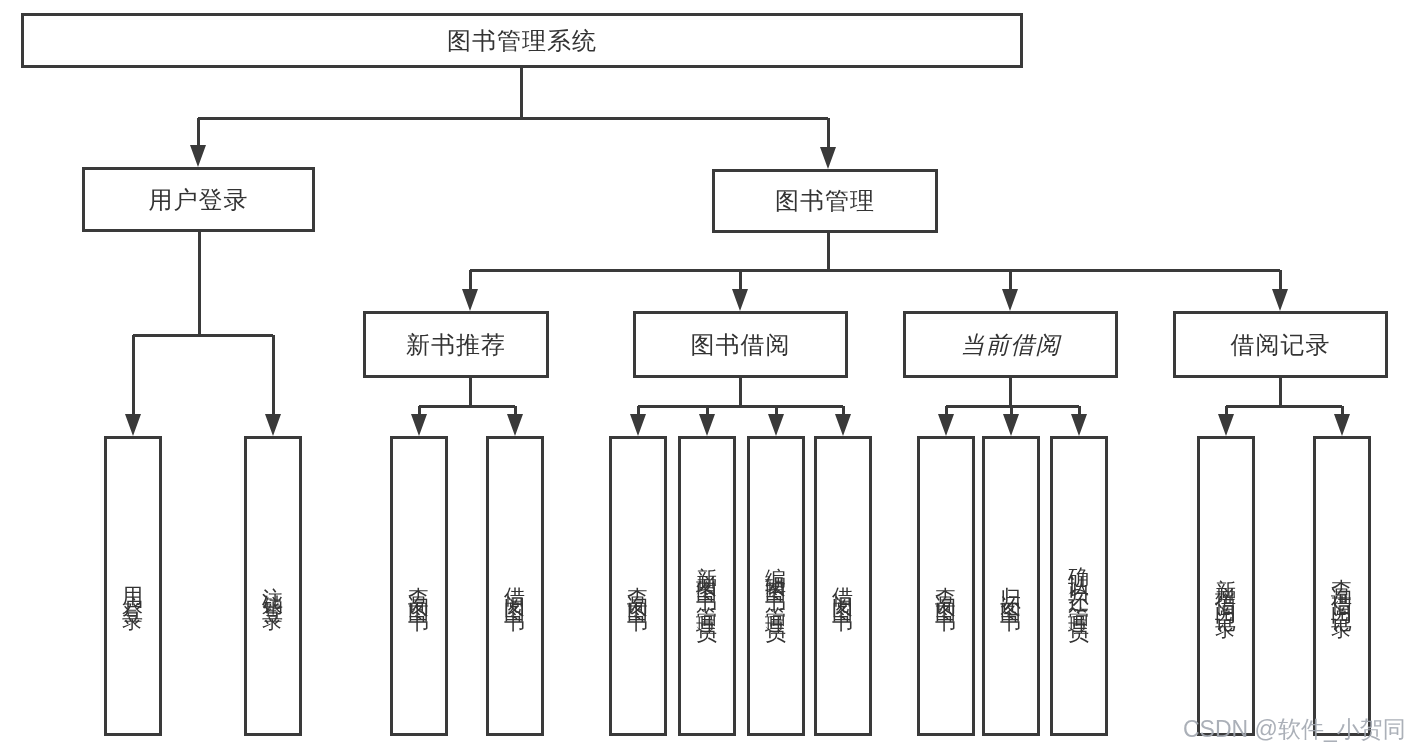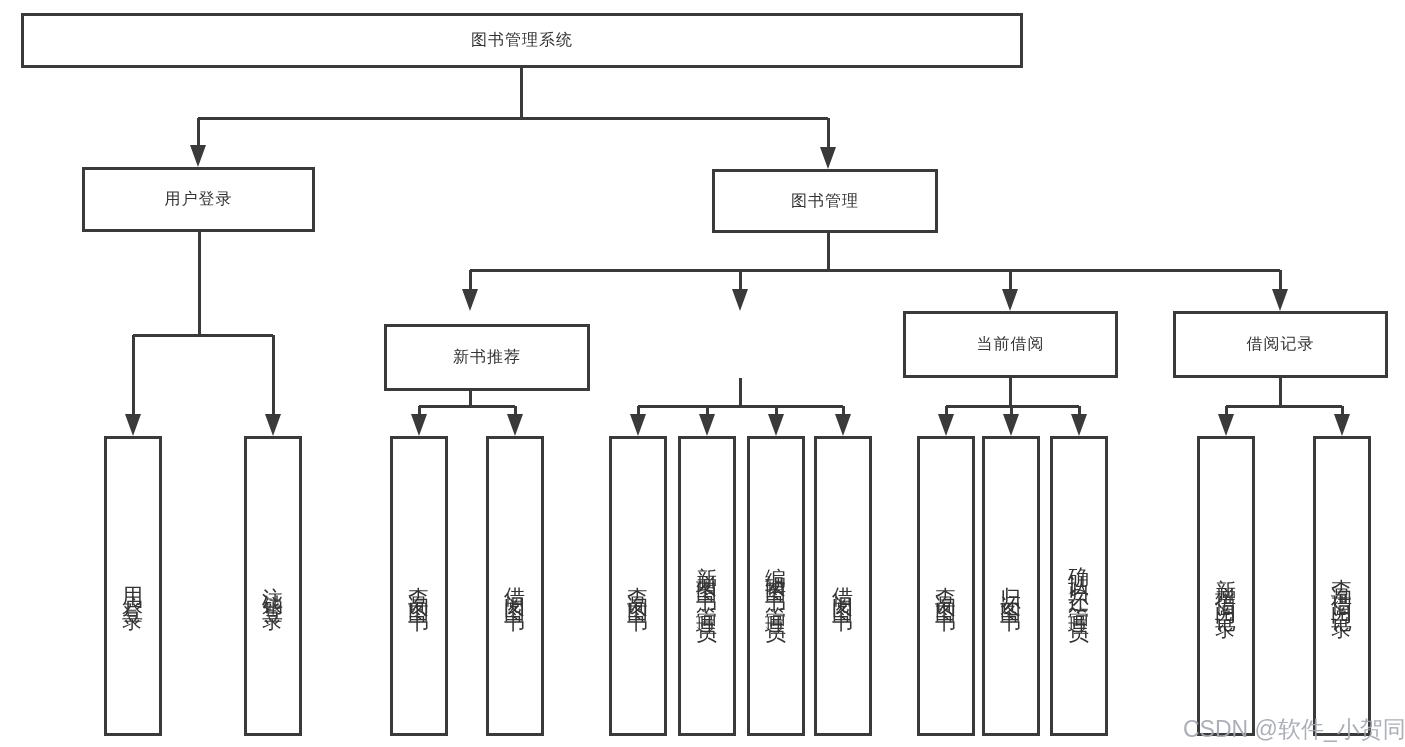--- a/index.html
+++ b/index.html
@@ -22,21 +22,21 @@
     z-index: 1;
   }
   .node {
     position: absolute;
     box-sizing: border-box;
     border: 3px solid #3a3a3a;
     background: #ffffff;
     display: flex;
     align-items: center;
     justify-content: center;
-    font-size: 16px;
+    font-size: 24px;
     letter-spacing: 1px;
     color: #333333;
     z-index: 2;
   }
   .leaf {
     position: absolute;
     top: 436px;
     width: 58px;
     height: 300px;
     box-sizing: border-box;
@@ -130,24 +130,27 @@
     <span>图书管理系统</span>
   </div>
 
   <div class="node" style="left:82px; top:167px; width:233px; height:65px;">
     <span>用户登录</span>
   </div>
   <div class="node" style="left:712px; top:169px; width:226px; height:64px;">
     <span>图书管理</span>
   </div>
 
-  <div class="node" style="left:384px; top:311px; width:206px; height:67px;margin-top:13px;">
+  <div class="node" style="left:363px; top:311px; width:186px; height:67px;">
     <span>新书推荐</span>
   </div>
-  <div class="node" style="left:903px; top:311px; width:215px; height:67px;">
+  <div class="node" style="left:633px; top:311px; width:215px; height:67px;">
+    <span>图书借阅</span>
+  </div>
+  <div class="node" style="left:903px; top:311px; width:215px; height:67px;font-style:italic;">
     <span>当前借阅</span>
   </div>
   <div class="node" style="left:1173px; top:311px; width:215px; height:67px;">
     <span>借阅记录</span>
   </div>
 
   <div class="leaf" style="left:104px;">
     <span class="vtext">用户登录</span>
   </div>
   <div class="leaf" style="left:244px;">

